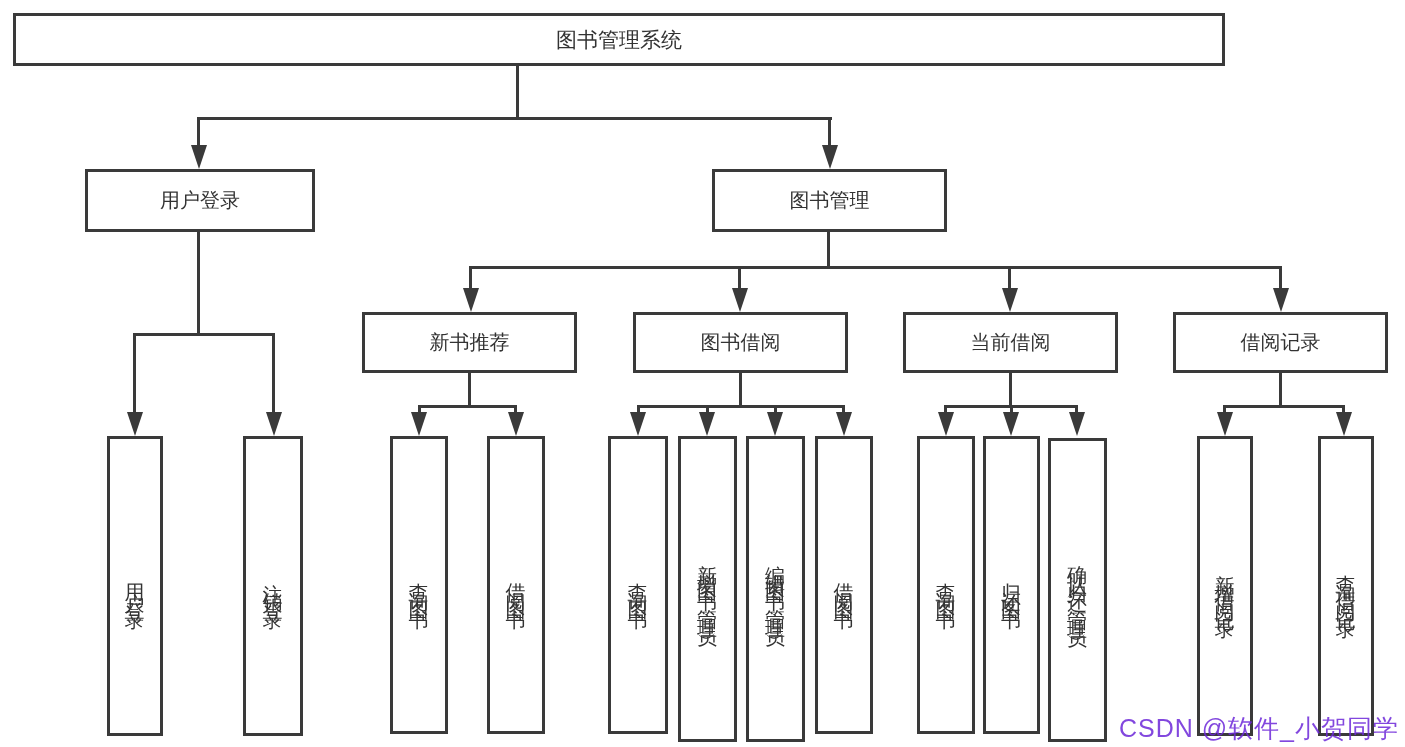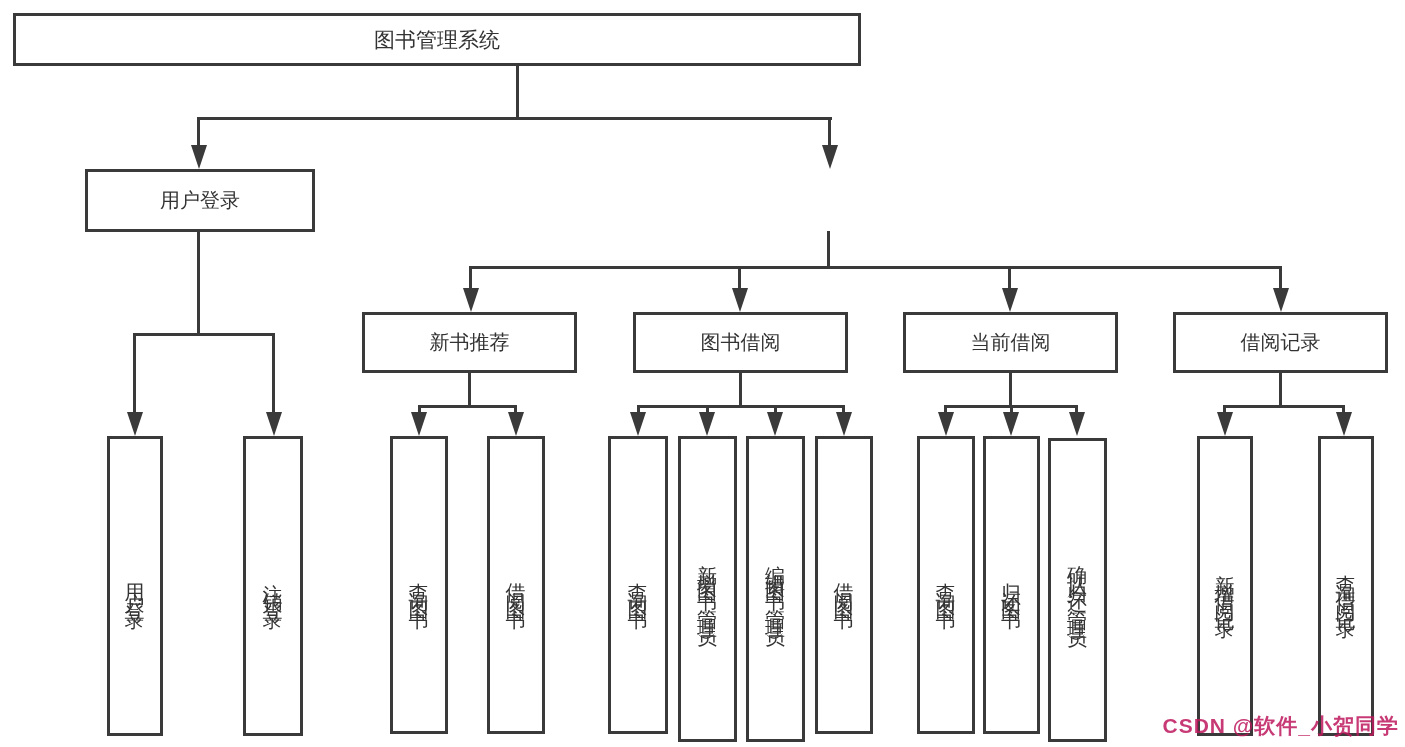--- a/index.html
+++ b/index.html
@@ -19,41 +19,44 @@
     color:#333333;
   }
   .node span { font-size:20px; white-space:nowrap; }
   .root span { font-size:21px; }
   .leaf span {
     writing-mode:vertical-rl; text-orientation:mixed;
     font-size:20px; letter-spacing:9px; line-height:1;
   }
   .watermark {
     position:absolute; right:6px; top:712px; z-index:5;
-    font-size:21px; color:#be185d; opacity:0.85; letter-spacing:1px;font-weight:bold;
+    font-size:25px; color:#6d28d9; opacity:0.85; letter-spacing:1px;
   }
 </style>
 </head>
 <body>
 
 <div class="canvas">
 
-  <div class="node root" style="left:13px; top:13px; width:848px; height:53px;">
+  <div class="node root" style="left:13px; top:13px; width:1212px; height:53px;">
     <span>图书管理系统</span>
   </div>
 
   <div class="ln" style="left:516px; top:66px;  width:3px;  height:54px;"></div>
   <div class="ln" style="left:197px; top:117px; width:635px; height:3px;"></div>
   <div class="ln" style="left:197px; top:119px; width:3px;  height:28px;"></div>
   <div class="arrow" style="left:191px; top:145px;"></div>
   <div class="ln" style="left:828px; top:119px; width:3px;  height:28px;"></div>
   <div class="arrow" style="left:822px; top:145px;"></div>
 
   <div class="node" style="left:85px; top:169px; width:230px; height:63px;">
     <span>用户登录</span>
+  </div>
+  <div class="node" style="left:712px; top:169px; width:235px; height:63px;">
+    <span>图书管理</span>
   </div>
 
   <div class="ln" style="left:197px; top:231px; width:3px;   height:104px;"></div>
   <div class="ln" style="left:133px; top:333px; width:142px; height:3px;"></div>
   <div class="ln" style="left:133px; top:335px; width:3px;   height:78px;"></div>
   <div class="arrow" style="left:127px; top:412px;"></div>
   <div class="ln" style="left:272px; top:335px; width:3px;   height:78px;"></div>
   <div class="arrow" style="left:266px; top:412px;"></div>
 
   <div class="ln" style="left:827px; top:231px; width:3px;   height:38px;"></div>

